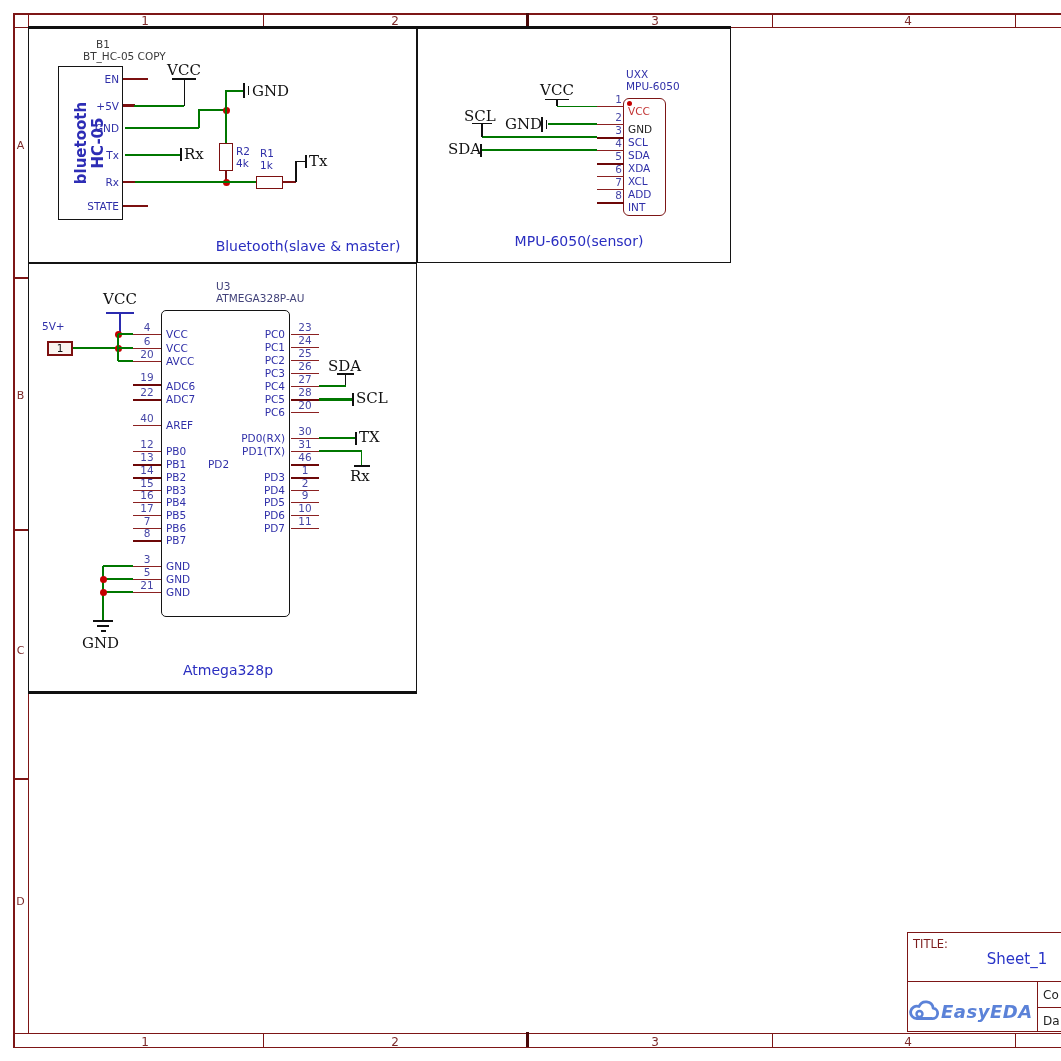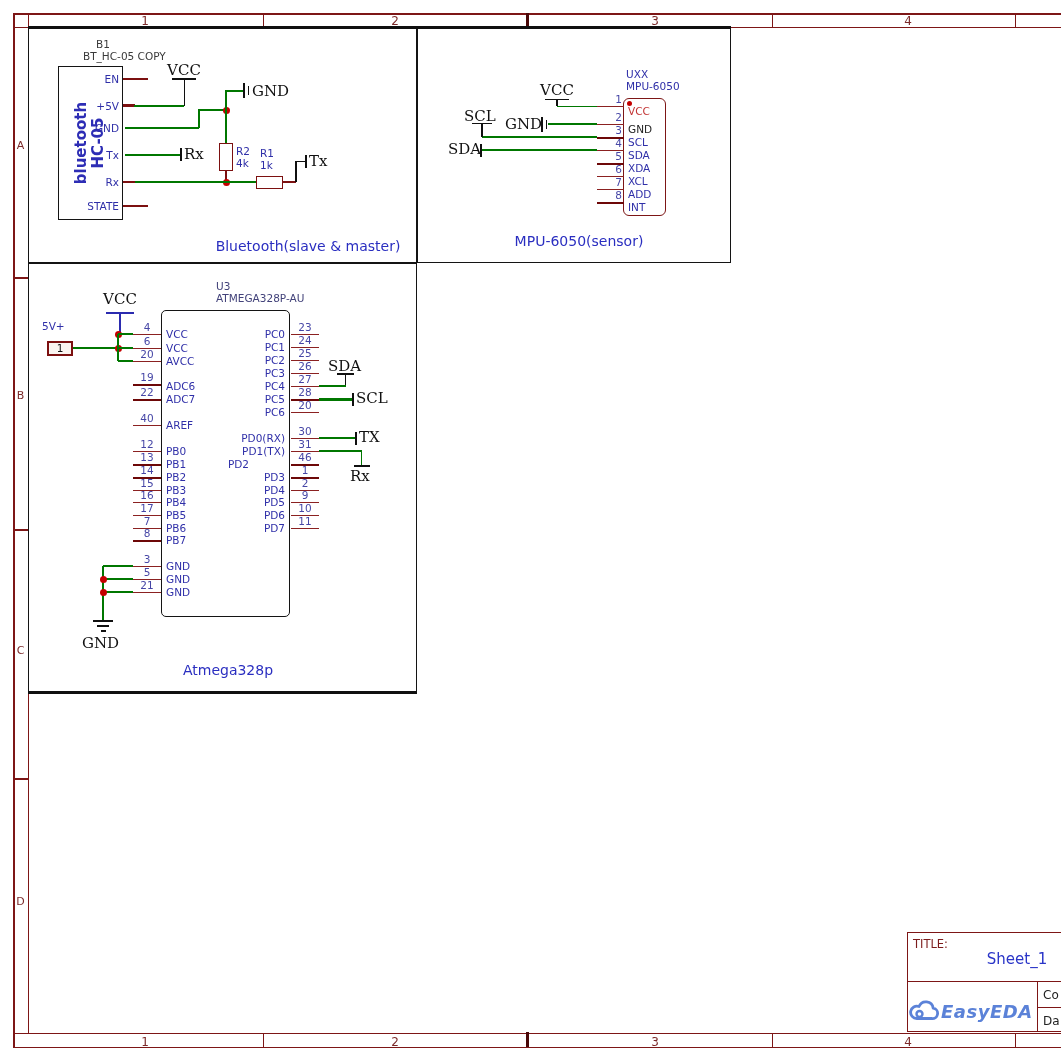--- a/index.html
+++ b/index.html
@@ -248,21 +248,21 @@
 
   <span class="t pn" style="left:200px;top:328px;width:85px;text-align:right">PC0</span>
   <span class="t pn" style="left:200px;top:341px;width:85px;text-align:right">PC1</span>
   <span class="t pn" style="left:200px;top:354px;width:85px;text-align:right">PC2</span>
   <span class="t pn" style="left:200px;top:367px;width:85px;text-align:right">PC3</span>
   <span class="t pn" style="left:200px;top:380px;width:85px;text-align:right">PC4</span>
   <span class="t pn" style="left:200px;top:393px;width:85px;text-align:right">PC5</span>
   <span class="t pn" style="left:200px;top:406px;width:85px;text-align:right">PC6</span>
   <span class="t pn" style="left:200px;top:432px;width:85px;text-align:right">PD0(RX)</span>
   <span class="t pn" style="left:200px;top:445px;width:85px;text-align:right">PD1(TX)</span>
-  <span class="t pn" style="left:196px;top:458px;width:85px;text-align:center">PD2</span>
+  <span class="t pn" style="left:208px;top:458px;width:85px;text-align:left">PD2</span>
   <span class="t pn" style="left:200px;top:471px;width:85px;text-align:right">PD3</span>
   <span class="t pn" style="left:200px;top:484px;width:85px;text-align:right">PD4</span>
   <span class="t pn" style="left:200px;top:496px;width:85px;text-align:right">PD5</span>
   <span class="t pn" style="left:200px;top:509px;width:85px;text-align:right">PD6</span>
   <span class="t pn" style="left:200px;top:522px;width:85px;text-align:right">PD7</span>
 
   <span class="ser" style="left:328px;top:359px">SDA</span>
   <div class="bh" style="left:337px;top:373.4px;width:17px"></div>
   <div class="bv" style="left:344.6px;top:375px;height:11px"></div>
   <div class="wh" style="left:319px;top:385.4px;width:27px"></div>

